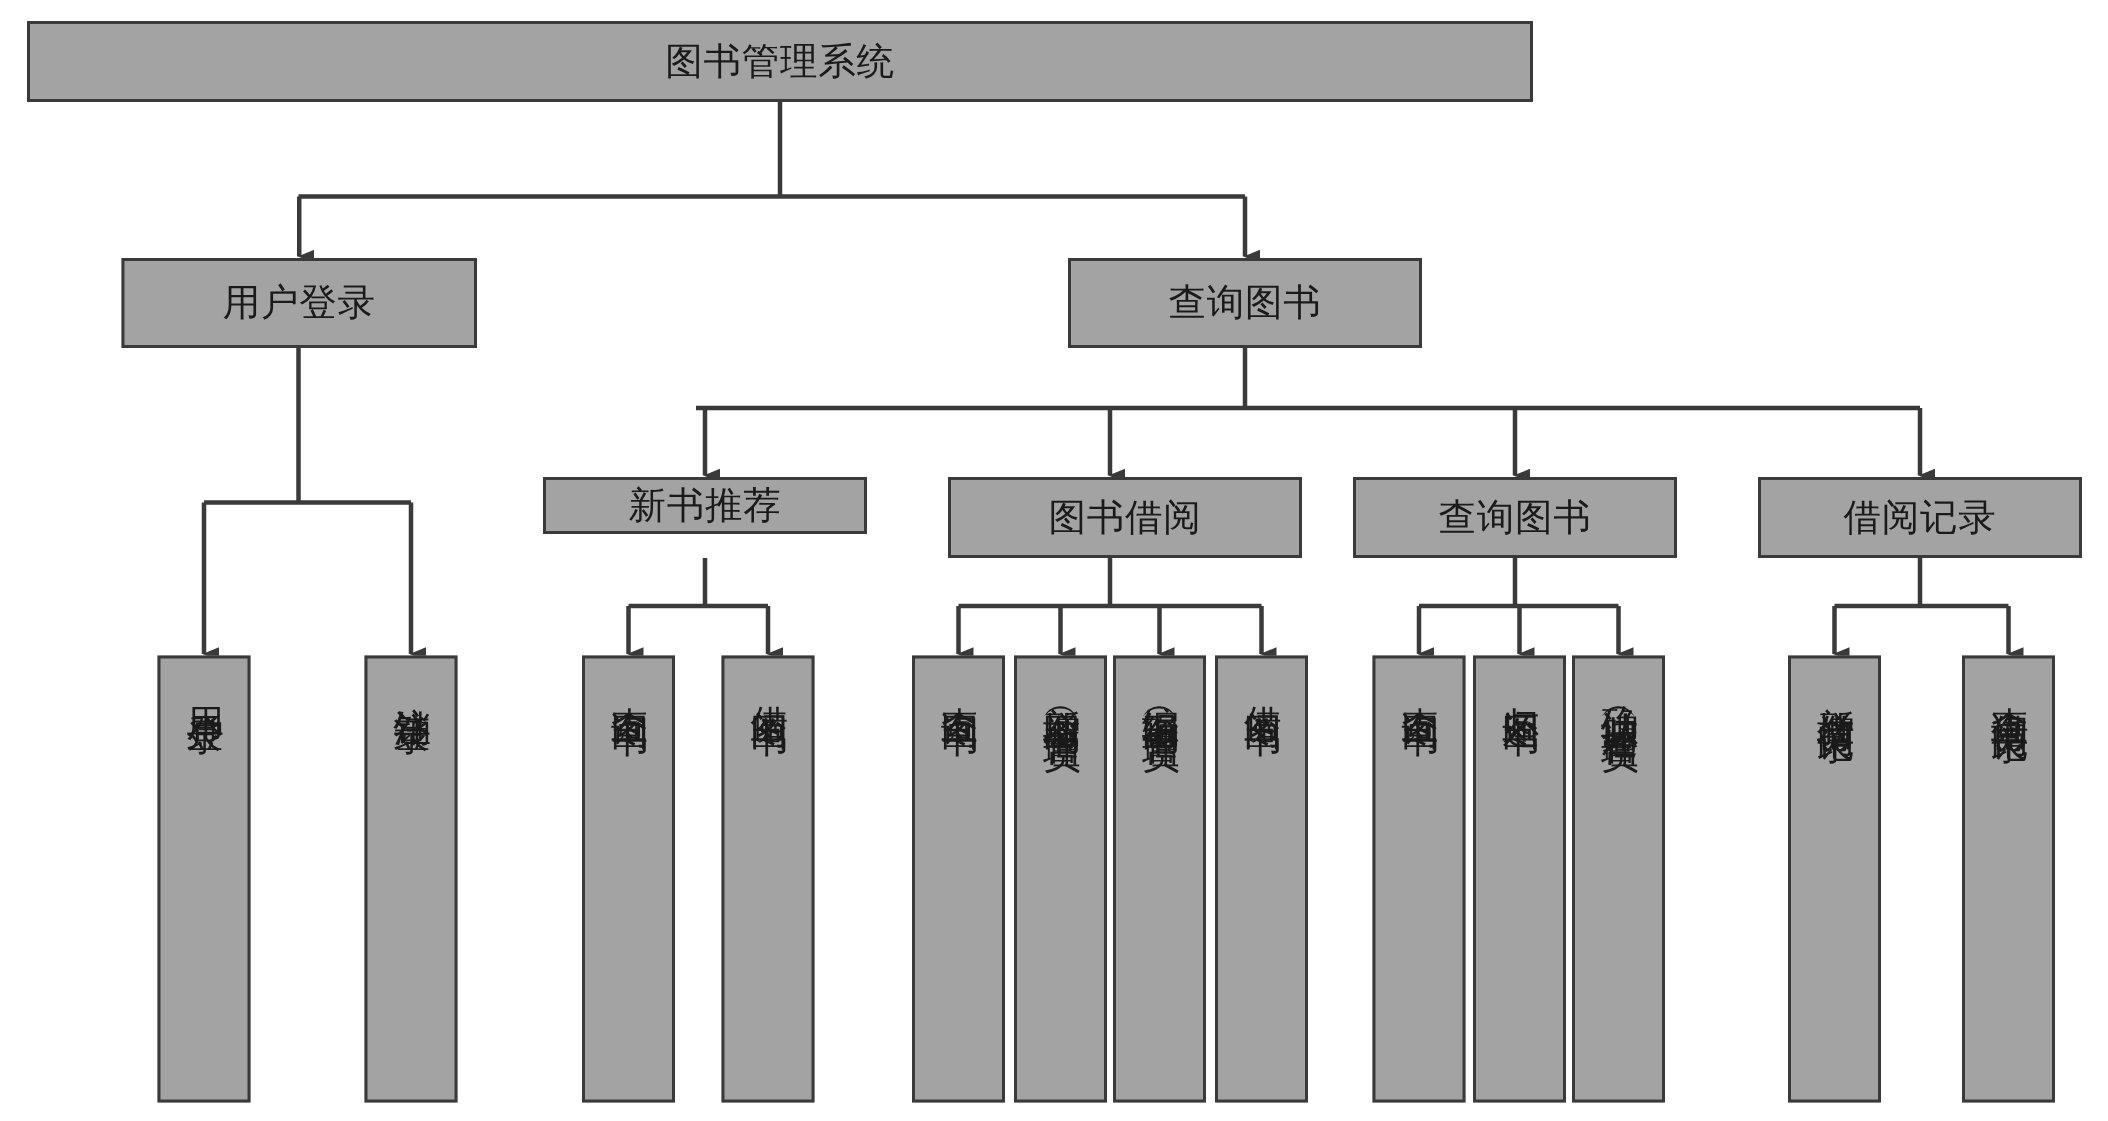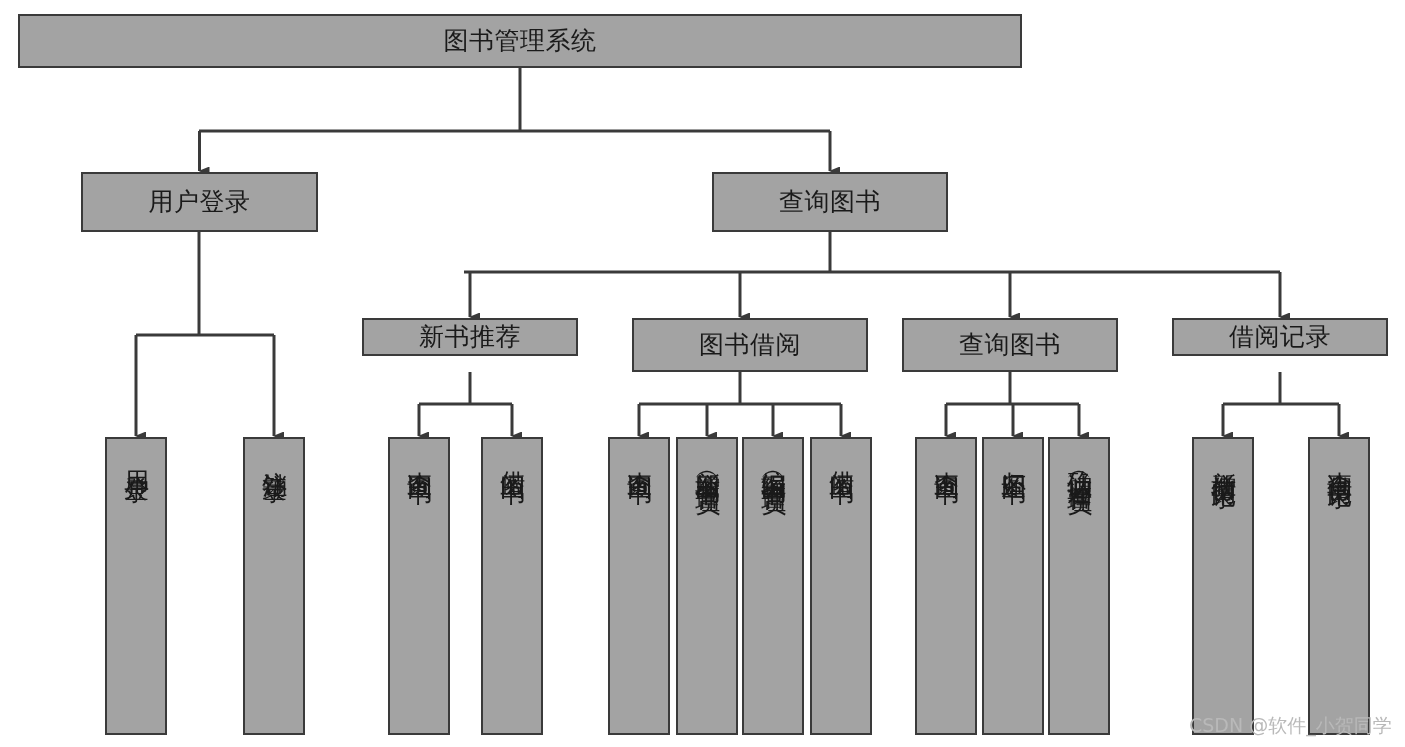--- a/index.html
+++ b/index.html
@@ -126,21 +126,21 @@
       </div>
       <div class="node horizontal" style="left: 362px; top: 318px; width: 216px; height: 38px;">
         <span class="node-label">新书推荐</span>
       </div>
       <div class="node horizontal" style="left: 632px; top: 318px; width: 236px; height: 54px;">
         <span class="node-label">图书借阅</span>
       </div>
       <div class="node horizontal" style="left: 902px; top: 318px; width: 216px; height: 54px;">
         <span class="node-label">查询图书</span>
       </div>
-      <div class="node horizontal" style="left: 1172px; top: 318px; width: 216px; height: 38px;">
+      <div class="node horizontal" style="left: 1172px; top: 318px; width: 216px; height: 54px;">
         <span class="node-label">借阅记录</span>
       </div>
       <div class="node vertical" style="left: 105px; top: 437px; width: 62px; height: 298px;">
         <span class="node-label">用户登录</span>
       </div>
       <div class="node vertical" style="left: 243px; top: 437px; width: 62px; height: 298px;">
         <span class="node-label">注销登录</span>
       </div>
       <div class="node vertical" style="left: 388px; top: 437px; width: 62px; height: 298px;">
         <span class="node-label">查询图书</span>
@@ -170,15 +170,14 @@
         <span class="node-label">确认归还（管理员）</span>
       </div>
       <div class="node vertical" style="left: 1192px; top: 437px; width: 62px; height: 298px;">
         <span class="node-label">新增借阅记录</span>
       </div>
       <div class="node vertical" style="left: 1308px; top: 437px; width: 62px; height: 298px;">
         <span class="node-label">查询借阅记录</span>
       </div>
     </div>
 
-  <div class="watermark">CSDN @软件_小贺同学</div>
 
 </div>
 
 </body></html>

